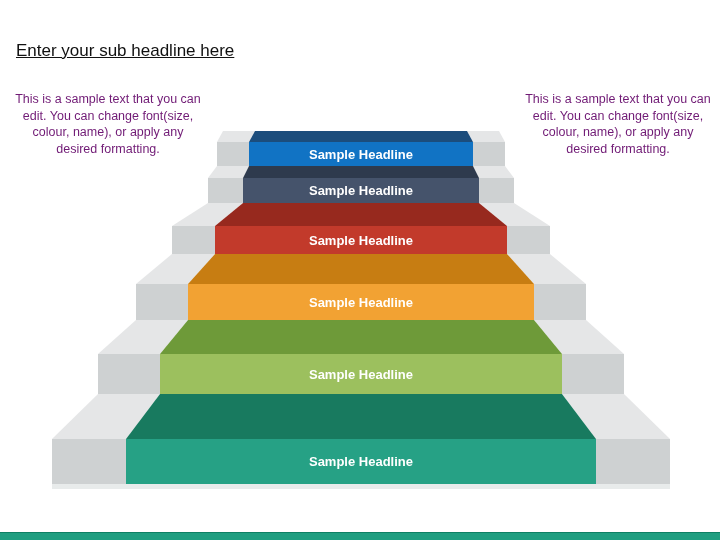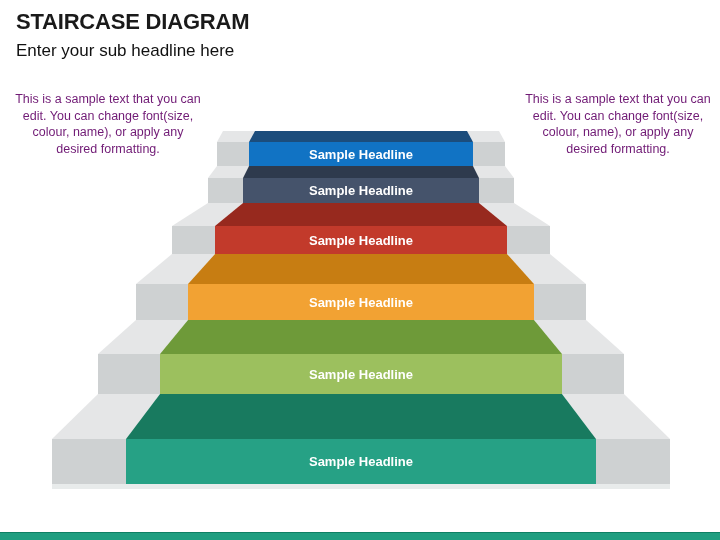--- a/index.html
+++ b/index.html
@@ -6,21 +6,21 @@
   .slide{
     position:relative;width:720px;height:540px;background:#ffffff;overflow:hidden;
     font-family:"Liberation Sans", sans-serif;
   }
   .title{
     position:absolute;left:16px;top:9px;margin:0;
     font-size:22px;font-weight:700;color:#1a1a1a;letter-spacing:-0.2px;
   }
   .subtitle{
     position:absolute;left:16px;top:41px;
-    font-size:17px;font-weight:400;color:#111111;
+    font-size:17px;font-weight:400;color:#111111;text-decoration:underline;
   }
   .note{
     position:absolute;top:91px;width:192px;
     font-size:12.5px;line-height:16.5px;text-align:center;color:#701a75;
   }
   .note-left{left:12px;}
   .note-right{left:522px;}
   .stairs-svg{position:absolute;left:0;top:0;}
   .footer-bar{
     position:absolute;left:0;bottom:0;width:720px;height:7px;
@@ -29,21 +29,20 @@
   text.step-label{
     font-family:"Liberation Sans", sans-serif;
     font-size:13px;font-weight:700;text-anchor:middle;
   }
 </style>
 </head>
 <body>
 
 <div class="slide">
 
-  <h1 class="title">STAIRCASE DIAGRAM</h1>
   <div class="subtitle">Enter your sub headline here</div>
 
   <div class="note note-left">This is a sample text that you can edit. You can change font(size, colour, name), or apply any desired formatting.</div>
   <div class="note note-right">This is a sample text that you can edit. You can change font(size, colour, name), or apply any desired formatting.</div>
 
   <svg id="stairs" class="stairs-svg" width="720" height="540" viewBox="0 0 720 540">
       <polygon points="52,484 670,484 670,489 52,489" fill="#e8ebeb"></polygon>
       <polygon points="223,131 255,131 249,142 217,142" fill="#e5e6e7"></polygon>
       <polygon points="217,142 249,142 249,166 217,166" fill="#ced1d2"></polygon>
       <polygon points="467,131 499,131 505,142 473,142" fill="#e5e6e7"></polygon>

